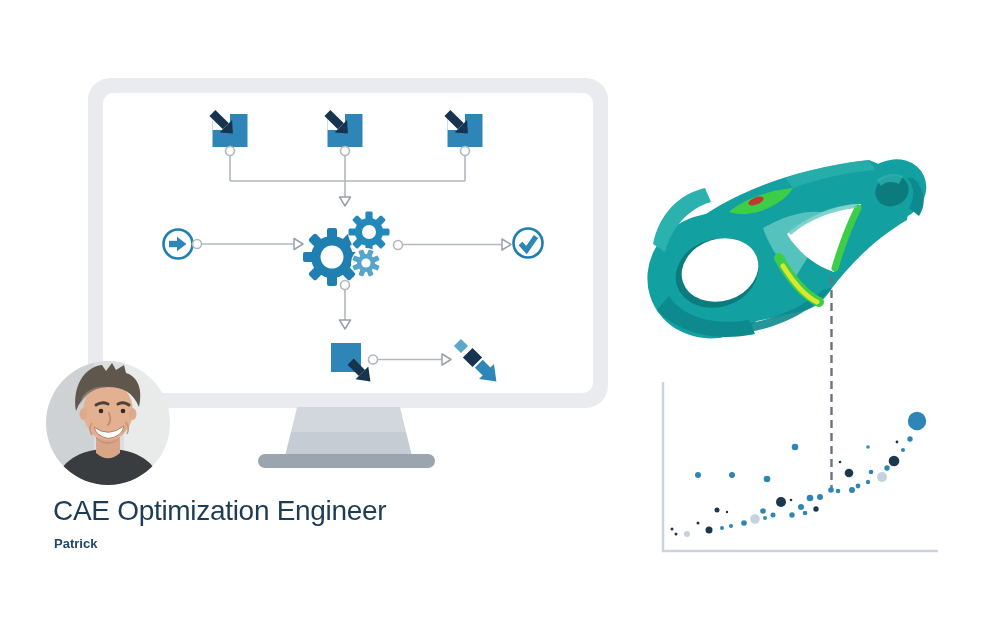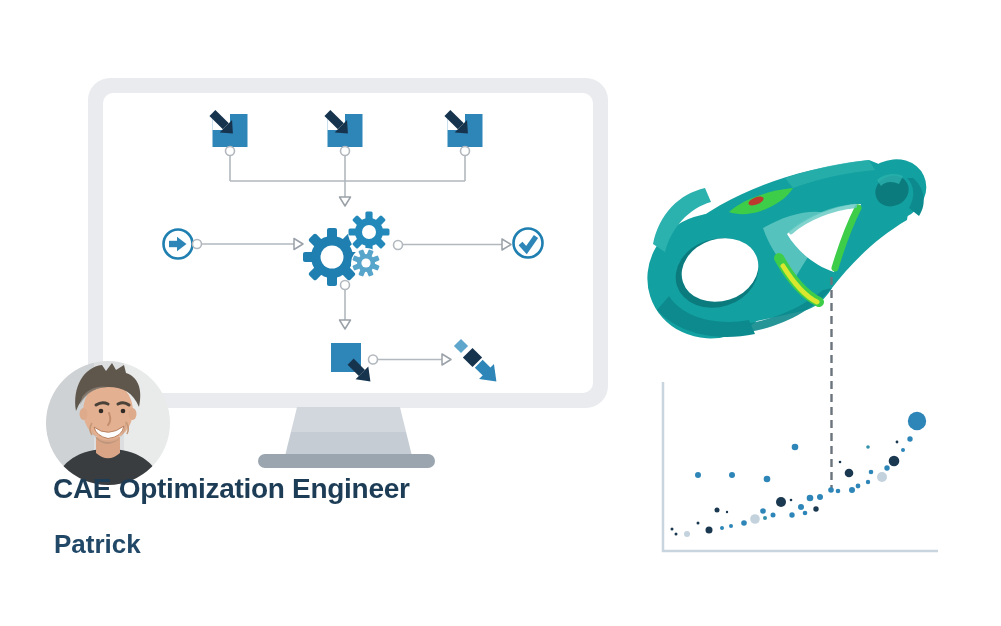--- a/index.html
+++ b/index.html
@@ -43,25 +43,25 @@
   .port{fill:#ffffff;stroke:var(--line_gray);stroke-width:1.6;}
   .open-arrow{fill:#ffffff;stroke:var(--arrow_gray);stroke-width:1.5;stroke-linejoin:round;}
   .node-ring{fill:#ffffff;stroke:var(--gear_blue);stroke-width:2.6;}
   .check-stroke{stroke:var(--blue);stroke-width:5.2;fill:none;}
 
   
   .avatar{left:46px;top:361px;width:124px;height:124px;border-radius:50%;overflow:hidden;}
 
   
   .role-title{
-    left:53px;top:472px;font-size:28px;font-weight:bold;
+    left:53px;top:494px;font-size:28px;font-weight:normal;
     color:var(--title_navy);letter-spacing:-0.3px;line-height:34px;text-align:center;
   }
   .person-name{
-    left:54px;top:532px;font-size:26px;font-weight:bold;
+    left:54px;top:532px;font-size:13px;font-weight:bold;
     color:var(--name_navy);line-height:24px;
   }
 
   
   .fea{left:645px;top:148px;}
   .f-rodbase{fill:var(--model_teal);}
   .f-roddark{fill:var(--model_dark);}
   .f-roddark2{fill:var(--model_darker);}
   .f-rodlight{fill:var(--model_light);}
   .f-cyan{fill:var(--model_cyan);}

